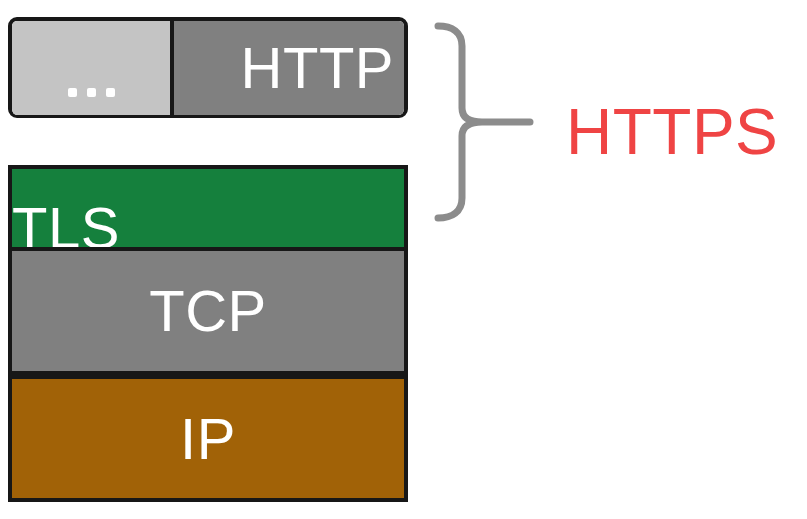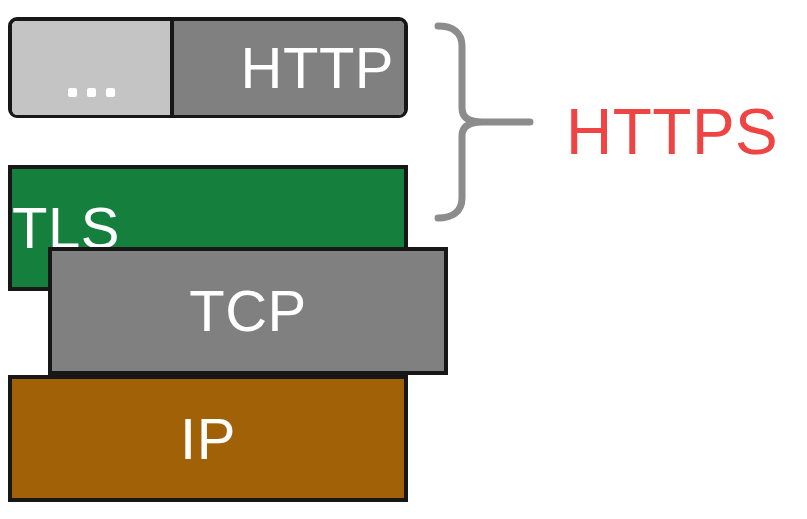--- a/index.html
+++ b/index.html
@@ -98,21 +98,20 @@
     justify-content: flex-start;
     margin-top: 44px;
   }
 
   
   .layer-tcp {
     top: 230px;
     height: 128px;
     background: #808080;
     justify-content: center;
-    margin-left: 40px;
   }
 
   
   .layer-ip {
     top: 358px;
     height: 127px;
     background: #a16207;
     justify-content: center;
     text-align: center;
   }

